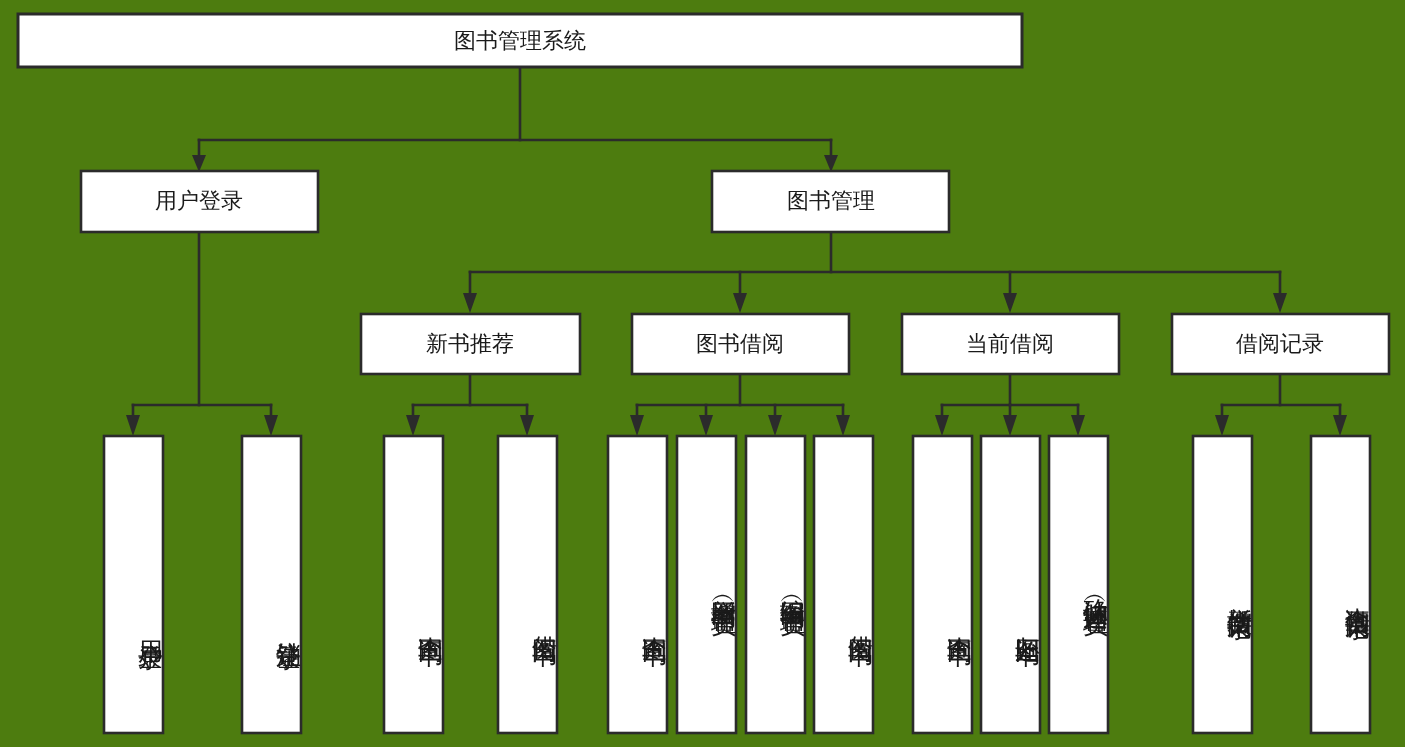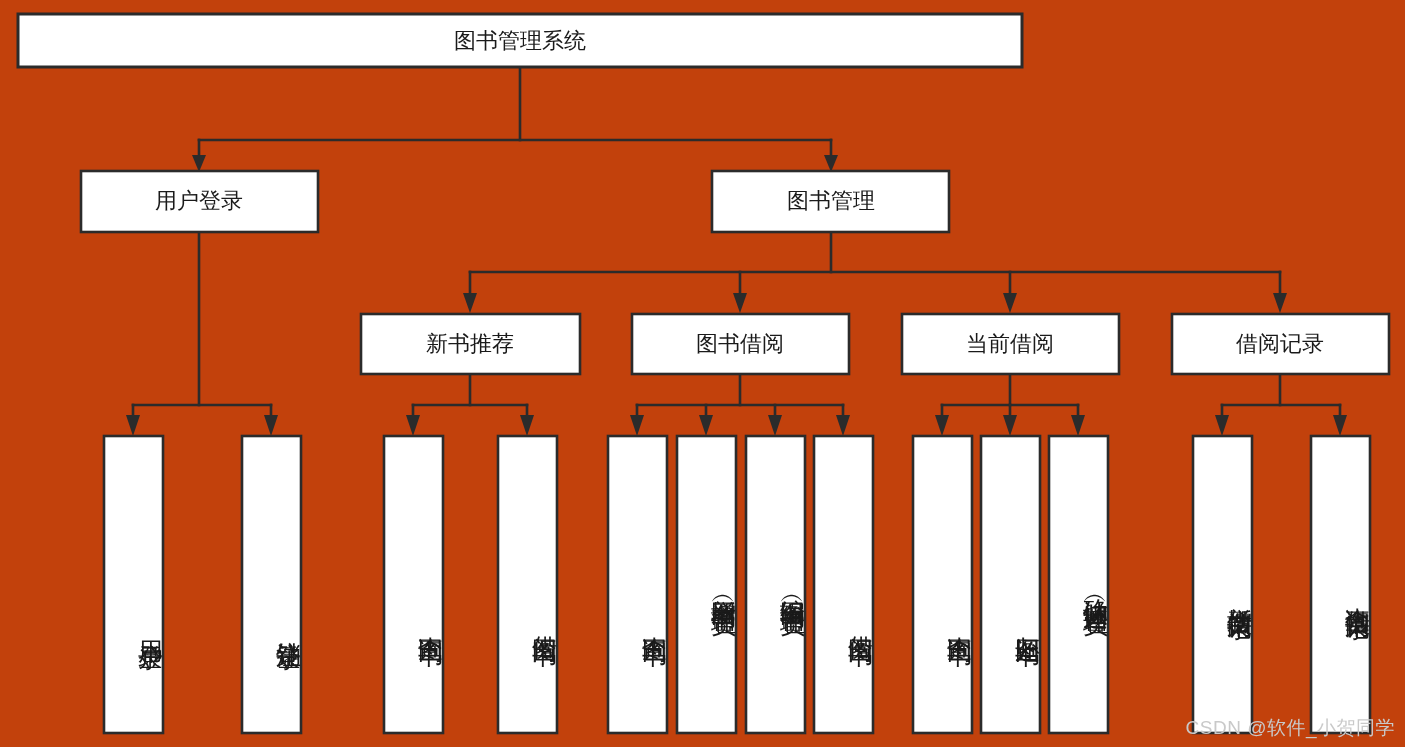--- a/index.html
+++ b/index.html
@@ -7,21 +7,21 @@
     padding: 0;
     background: #ffffff;
   }
   body {
     font-family: "Liberation Sans", "DejaVu Sans", sans-serif;
   }
   #canvas {
     position: relative;
     width: 1405px;
     height: 747px;
-    background: #c2410c;
+    background: #4d7c0f;
     overflow: hidden;
   }
   svg.diagram {
     position: absolute;
     left: 0;
     top: 0;
     width: 1405px;
     height: 747px;
   }
   .node-box {
@@ -220,15 +220,14 @@
   <div class="node-label-v" style="left:608px; top:506px; width:59px; height:227px;">查询图书</div>
   <div class="node-label-v" style="left:677px; top:442px; width:59px; height:291px;">新增图书（管理员）</div>
   <div class="node-label-v" style="left:746px; top:442px; width:59px; height:291px;">编辑图书（管理员）</div>
   <div class="node-label-v" style="left:814px; top:506px; width:59px; height:227px;">借阅图书</div>
   <div class="node-label-v" style="left:913px; top:506px; width:59px; height:227px;">查询图书</div>
   <div class="node-label-v" style="left:981px; top:506px; width:59px; height:227px;">归还图书</div>
   <div class="node-label-v" style="left:1049px; top:442px; width:59px; height:291px;">确认归还（管理员）</div>
   <div class="node-label-v" style="left:1193px; top:452px; width:59px; height:281px;">新增借阅记录</div>
   <div class="node-label-v" style="left:1311px; top:452px; width:59px; height:281px;">查询借阅记录</div>
 
-  <div class="watermark">CSDN @软件_小贺同学</div>
 
 </div>
 
 </body></html>

